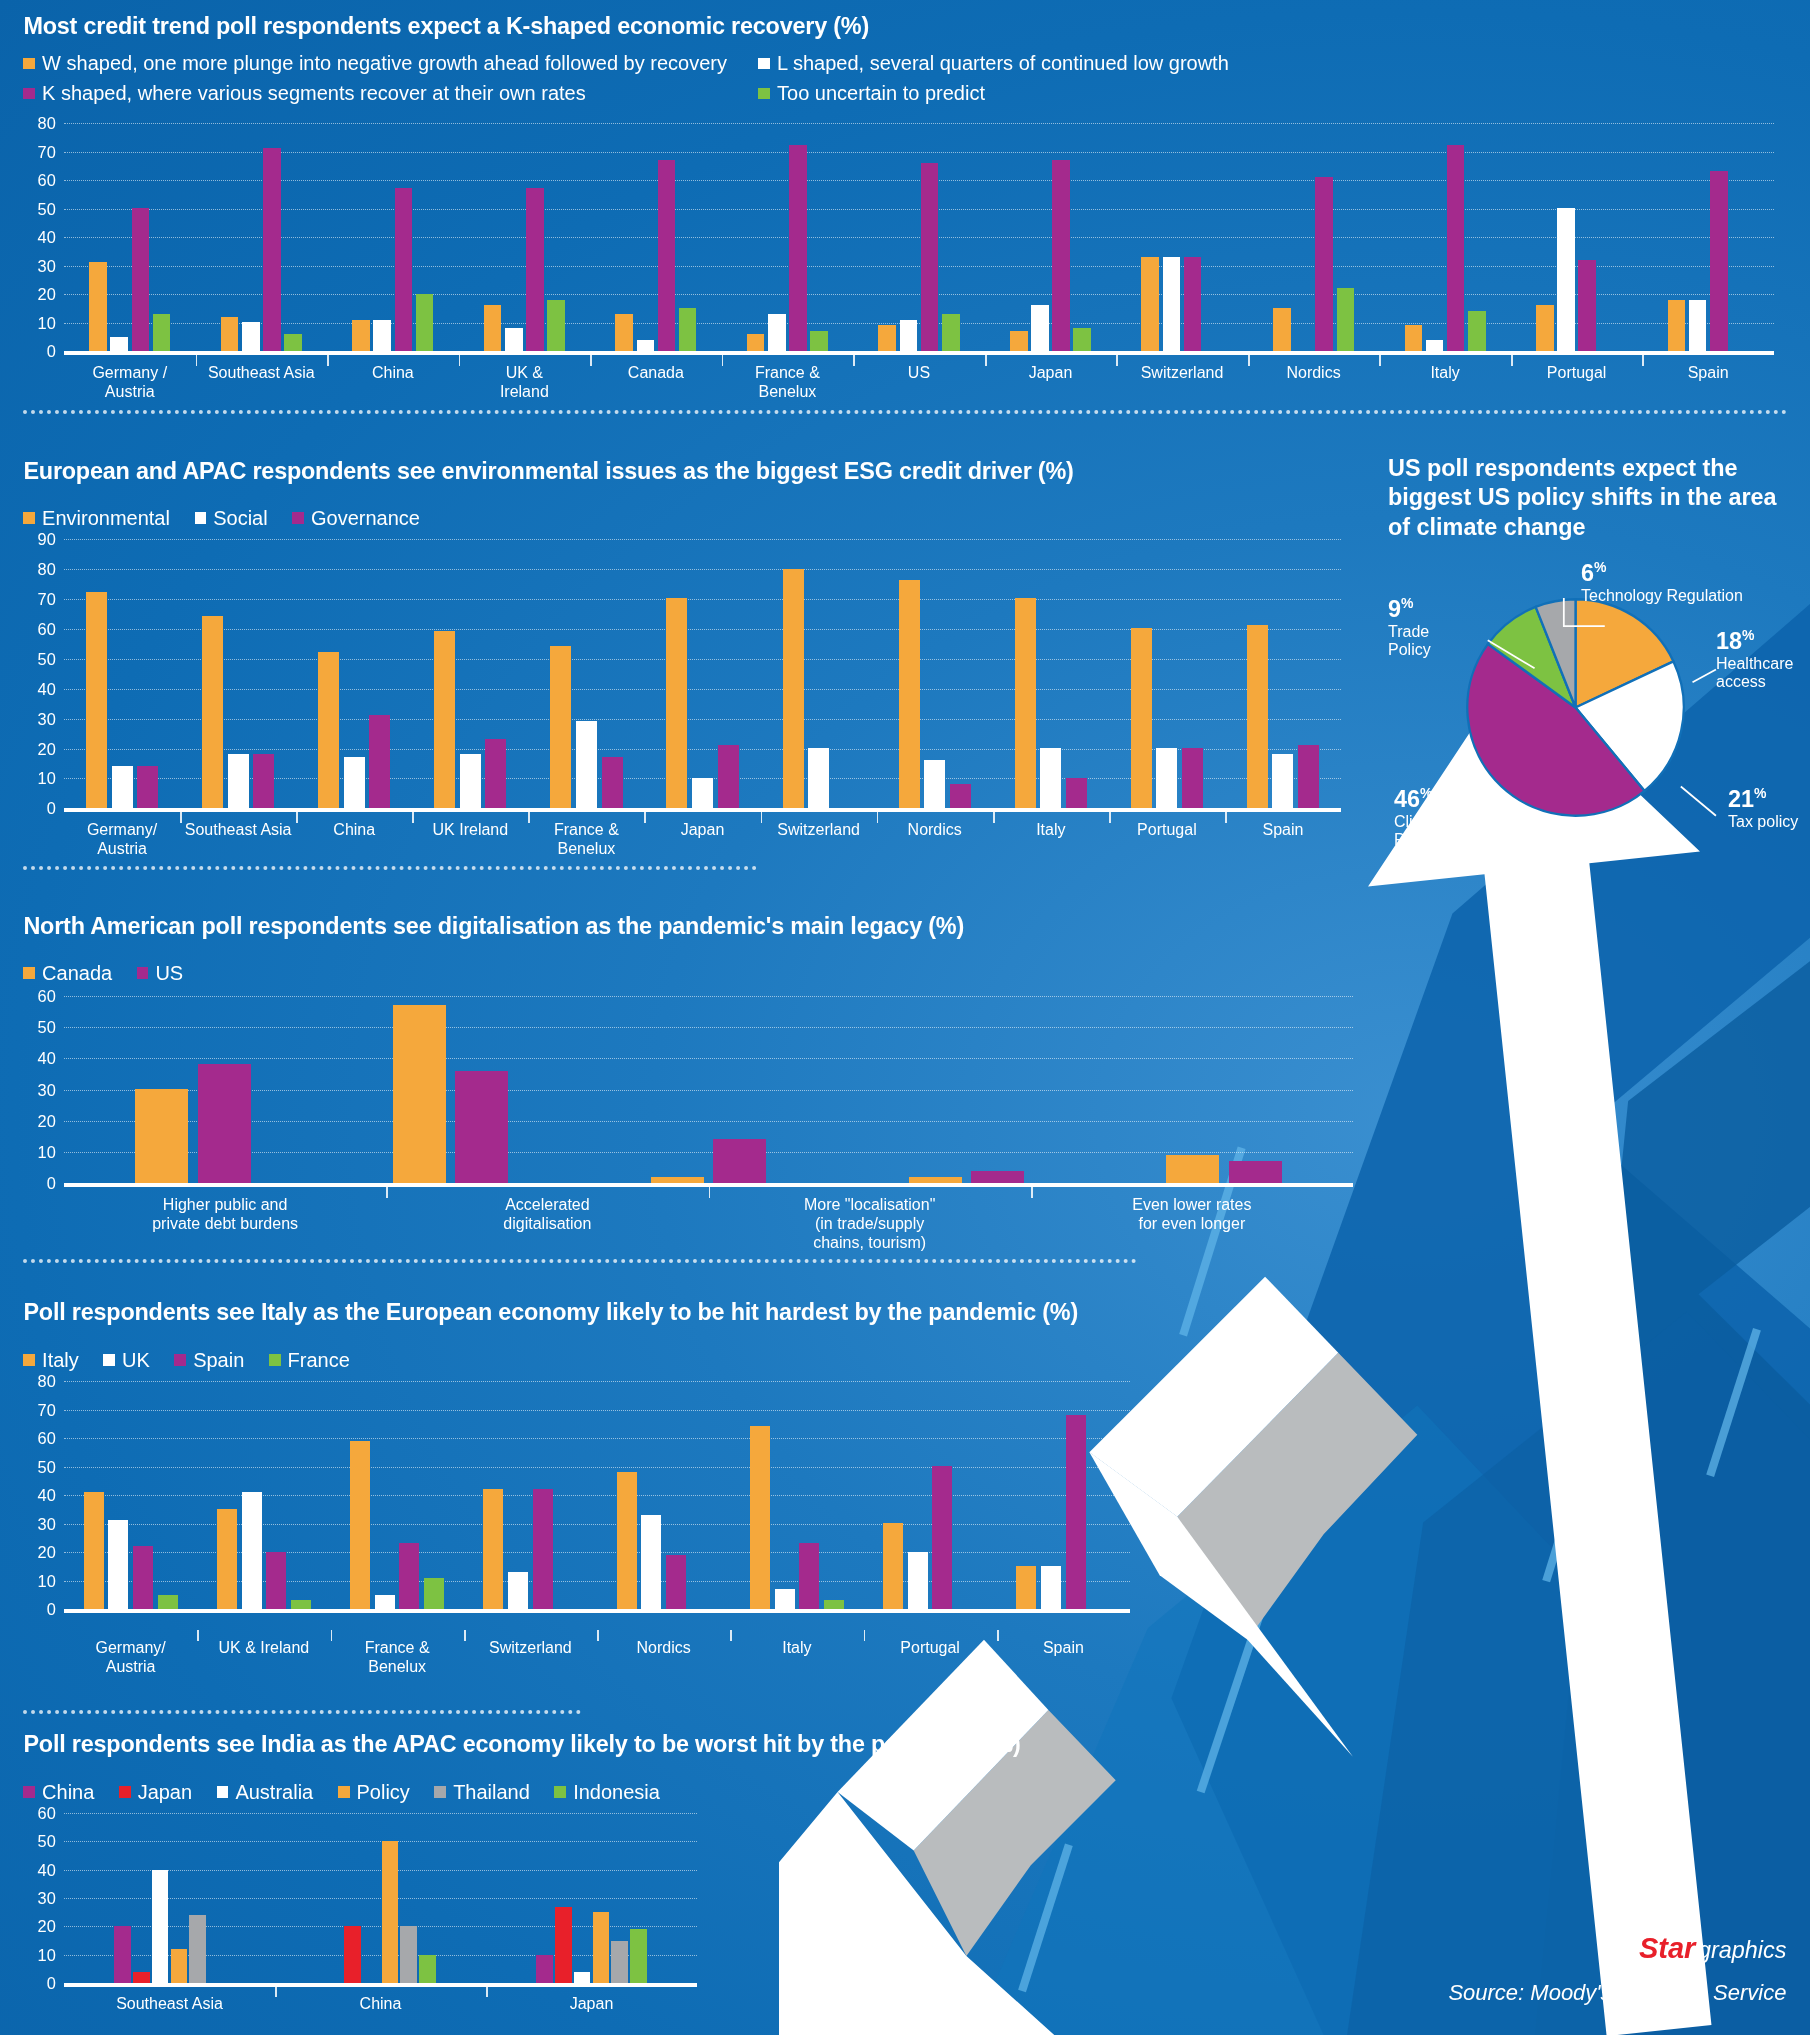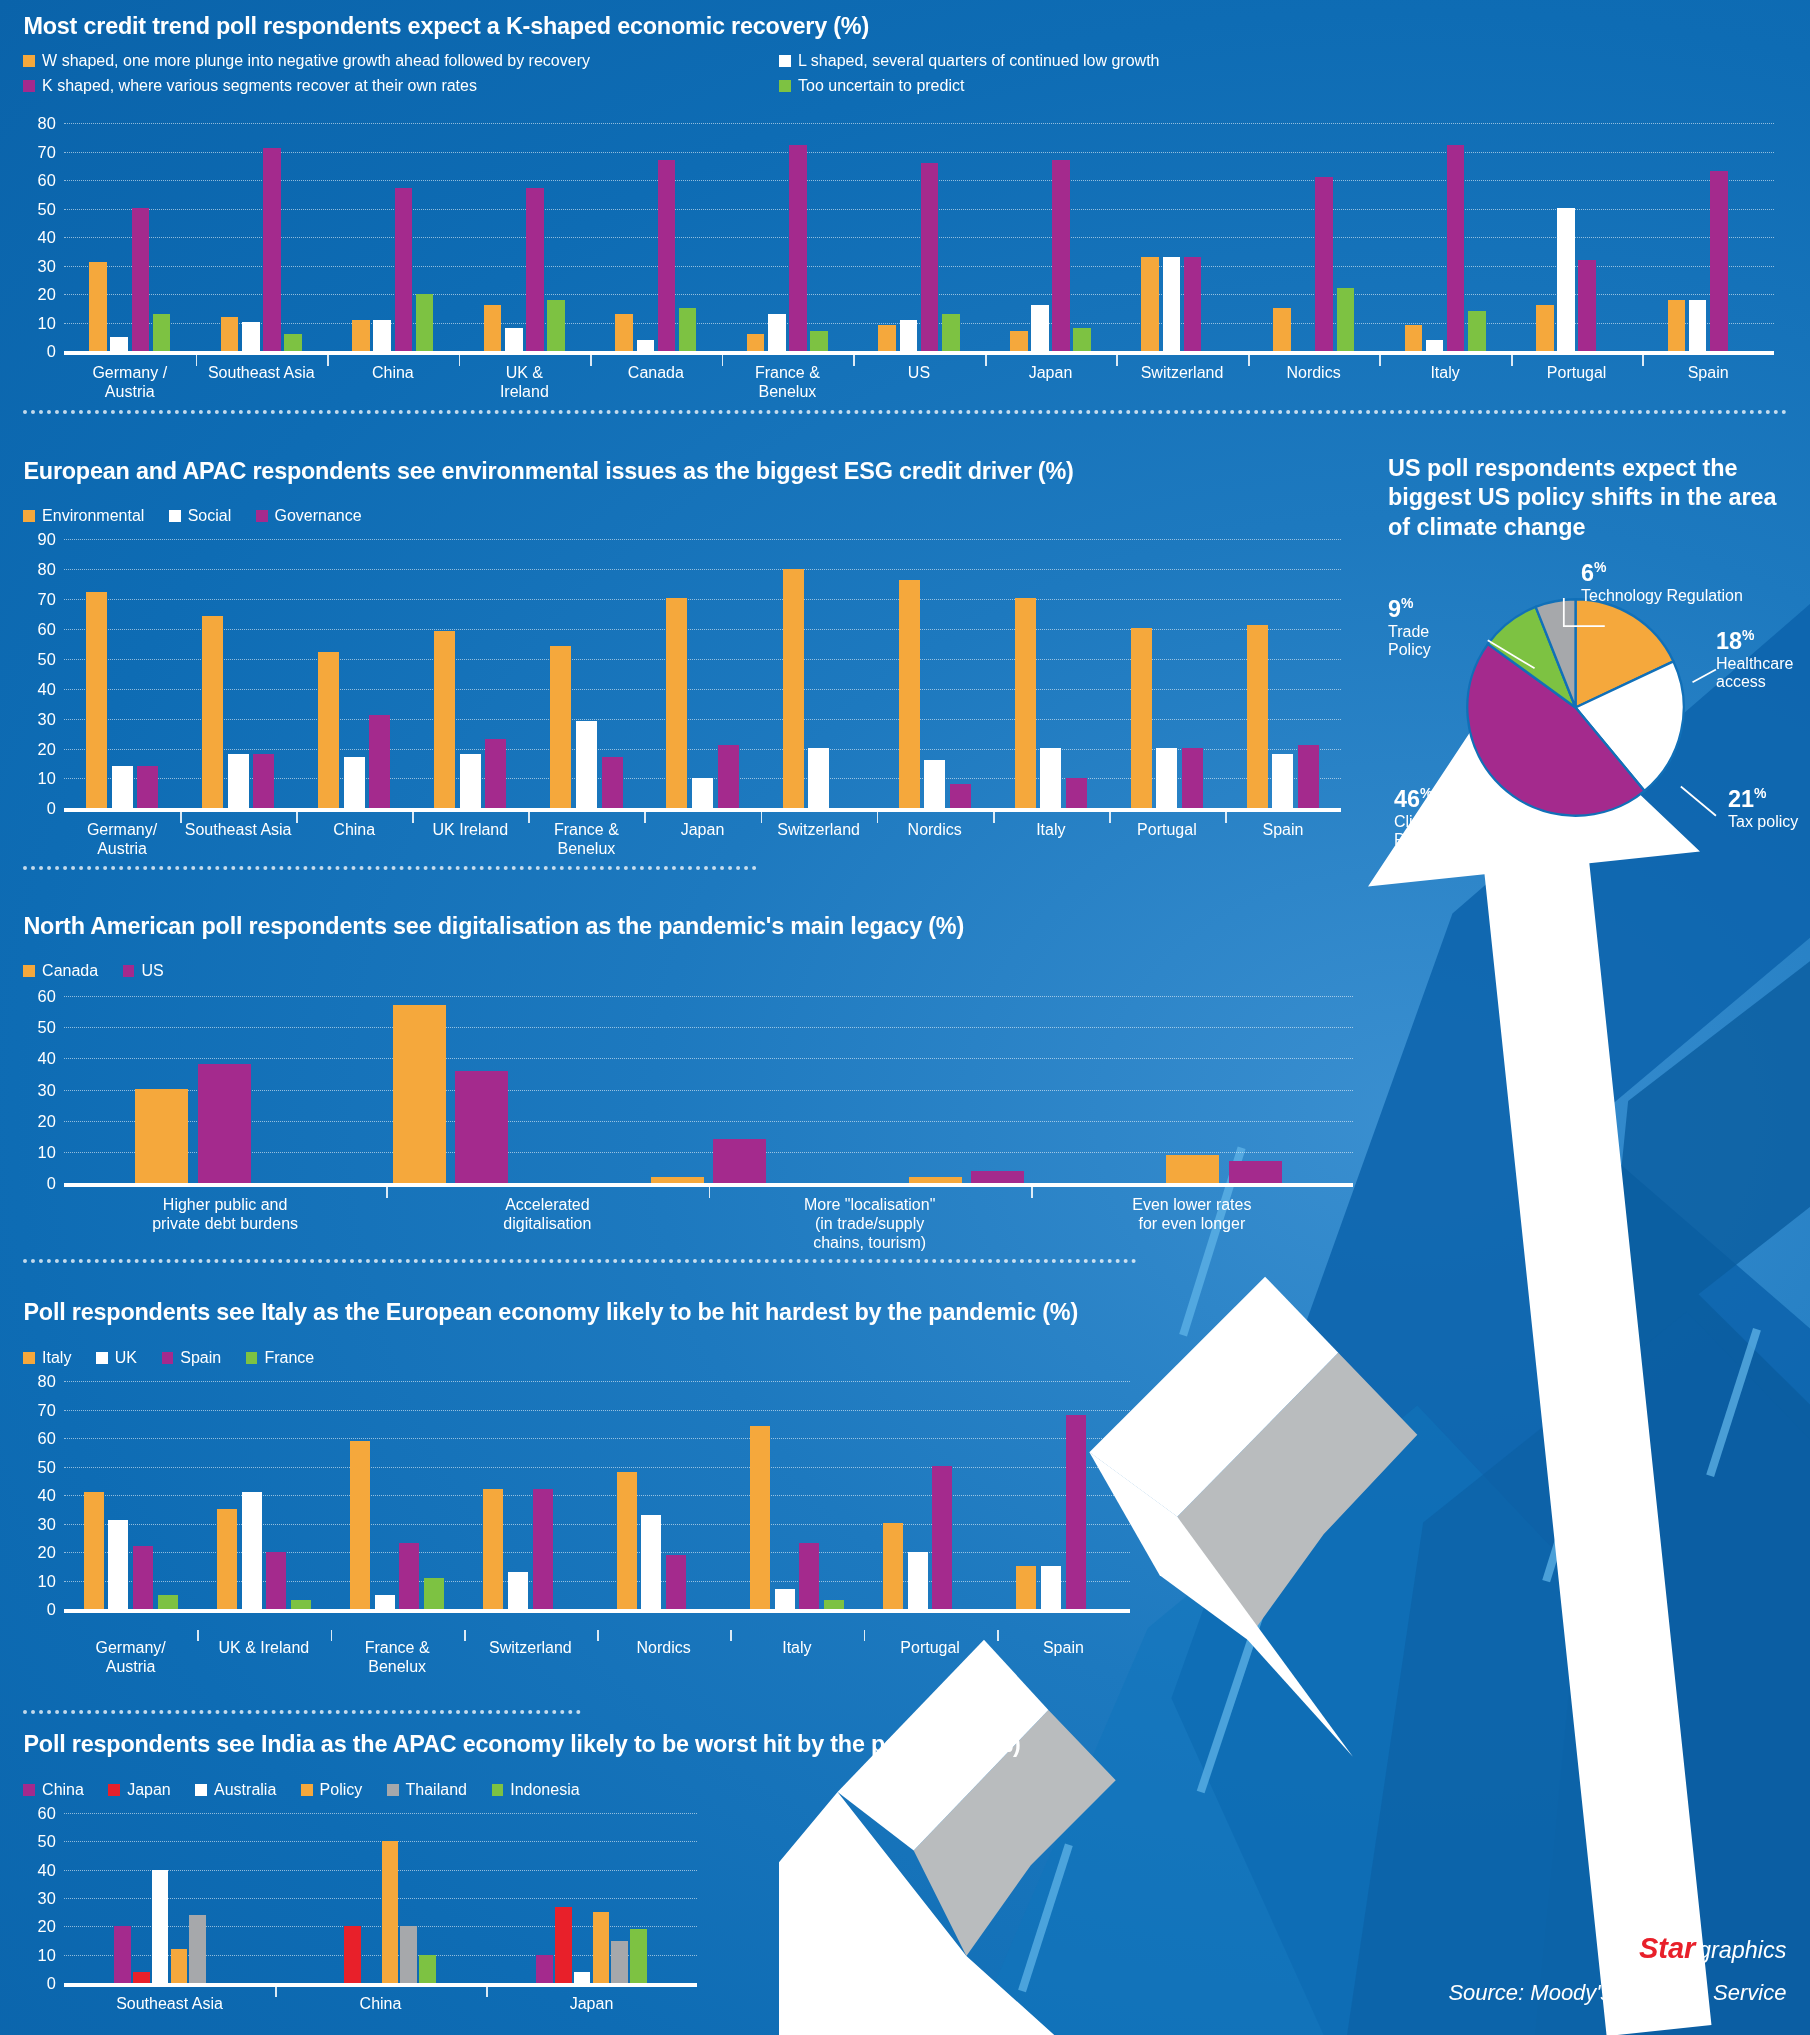--- a/index.html
+++ b/index.html
@@ -22,21 +22,21 @@
 
   .panel-title {
     font-weight:bold;
     font-size:23.4px;
     letter-spacing:-0.2px;
     white-space:nowrap;
   }
   .legend { display:flex; align-items:flex-start; gap:0; margin-top:11.7px; }
   .leg-item { display:flex; align-items:center; gap:7px; margin-right:24.6px; white-space:nowrap; }
   .leg-sw { width:11.7px; height:11.7px; display:block; flex:none; }
-  .leg-lbl { font-size:16px; }
+  .leg-lbl { font-size:20px; }
 
   
   .chart { position:relative; }
   .plot { position:relative; }
   .gridline {
     position:absolute; left:0; right:0; height:0;
     border-top:1.8px dotted rgba(255,255,255,0.55);
   }
   .ytick {
     position:absolute; right:calc(100% + 8.2px);

